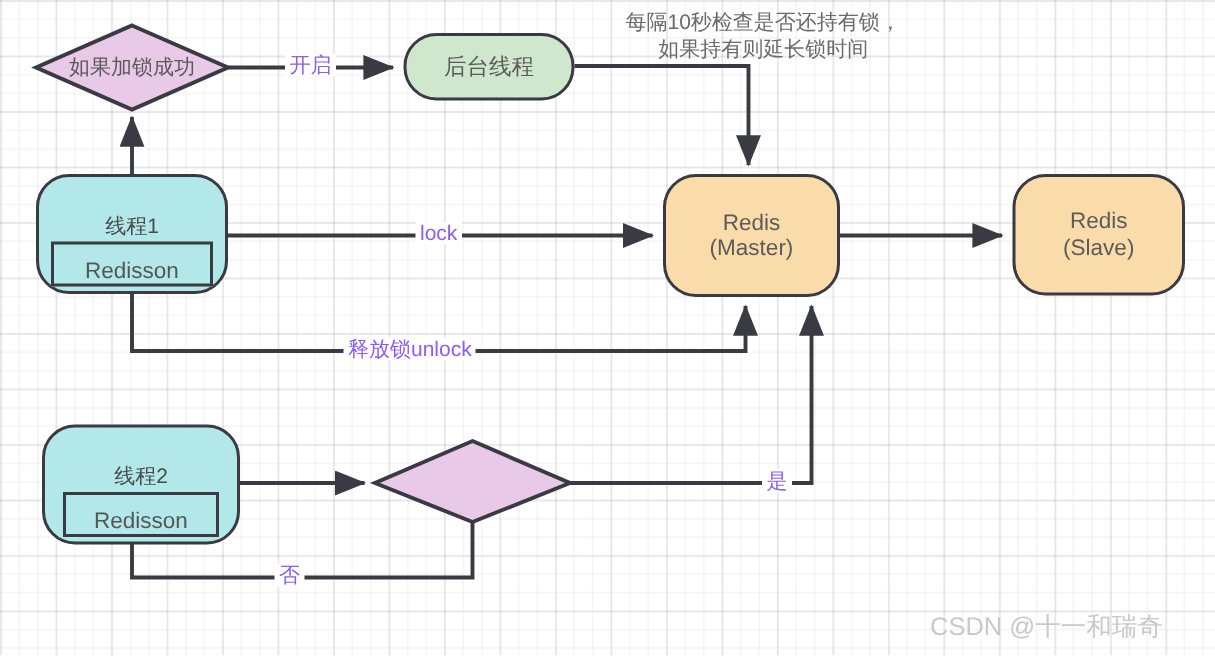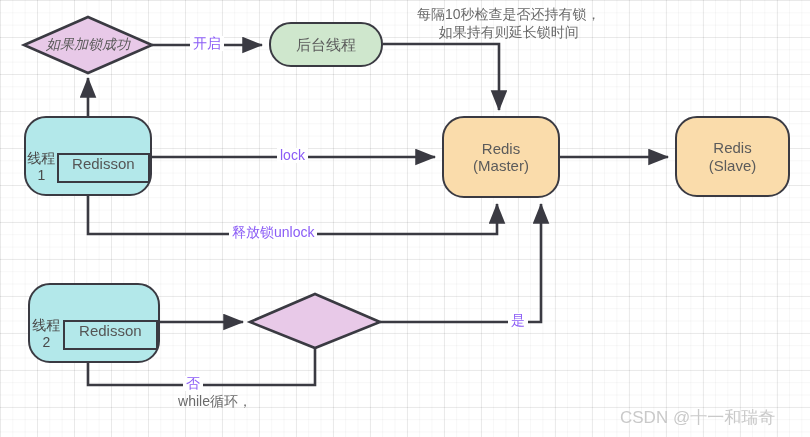--- a/index.html
+++ b/index.html
@@ -44,36 +44,36 @@
     text-align: center;
     color: #5b5b5b;
     line-height: 1.15;
     border-radius: 22px;
   }
   .boxnode {
     border: 2px solid #3a3a42;
   }
   .thread-box {
     background: #b3e8ea;
-    flex-direction: row;
+    flex-direction: column;
     justify-content: flex-start;
     padding-top: 24px;
   }
   .thread-title {
     font-size: 14px;
     color: #4a4a4a;
     margin-bottom: 3px;
   }
   .redisson-box {
     border: 2px solid #3a3a42;
     background: #b3e8ea;
     width: 104px;
     height: 26px;
     display: flex;
-    align-items: flex-start;
+    align-items: flex-end;
     justify-content: center;
     font-size: 15px;
     color: #555;
   }
   .green-box {
     background: #cfe7cd;
     font-size: 15px;
   }
   .orange-box {
     background: #fadcab;
@@ -88,21 +88,20 @@
     position: absolute;
     left: 0; top: 0;
     width: 100%;
     height: 100%;
     display: flex;
     align-items: center;
     justify-content: center;
     font-size: 14px;
     color: #5a5a5a;
     pointer-events: none;
-    font-style: italic;
   }
   .edge-label {
     position: absolute;
     background: #ffffff;
     color: #8b5cf6;
     font-size: 14px;
     padding: 0 3px;
     white-space: nowrap;
     line-height: 1.1;
   }
@@ -208,18 +207,17 @@
   <div class="edge-label" style="left:508px; top:313px;">是</div>
 
   <div class="edge-label" style="left:183px; top:376px;">否</div>
 
   <div class="note" style="left:417px; top:6px;">
     <div>每隔10秒检查是否还持有锁，</div>
     <div>如果持有则延长锁时间</div>
   </div>
 
   <div class="loop-note" style="left:120px; top:392px; width:190px;">
-    <div>while循环，</div>
   </div>
 
   <div class="watermark" style="left:620px; top:406px;">CSDN @十一和瑞奇</div>
 
 </div>
 
 </body></html>

